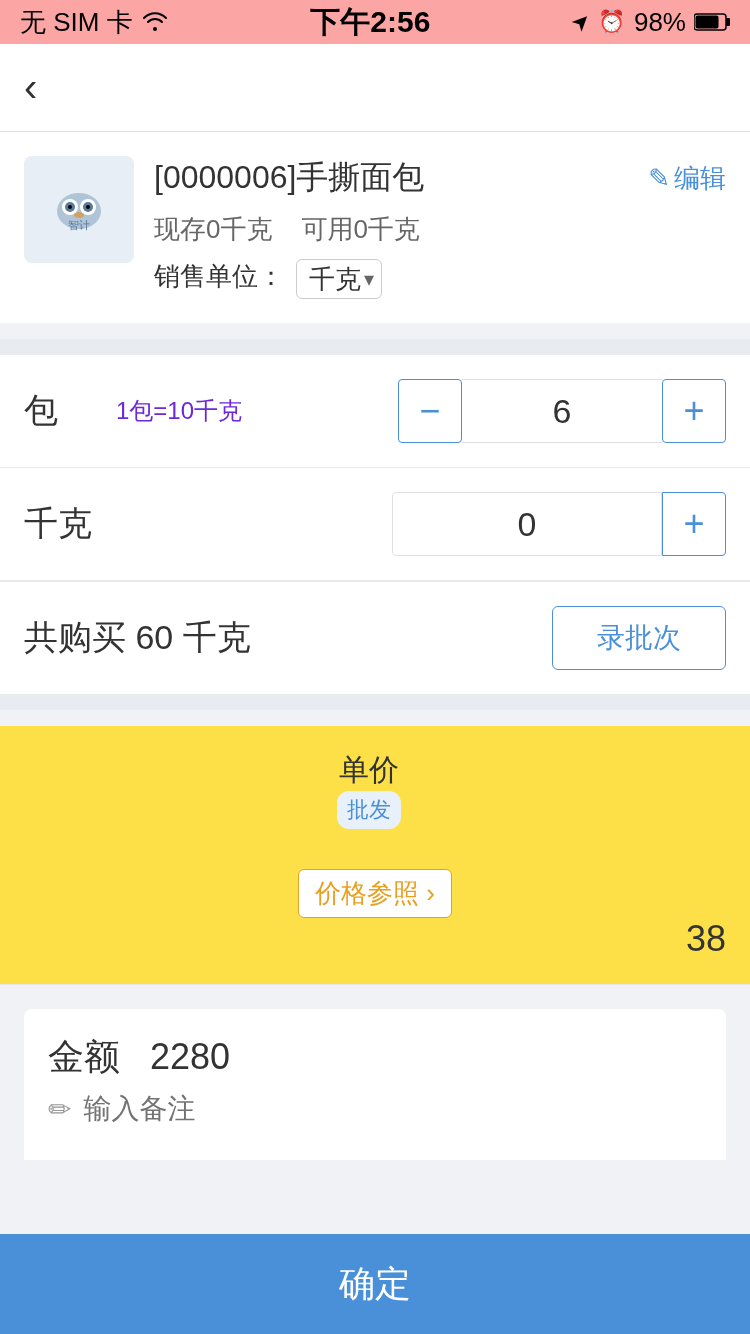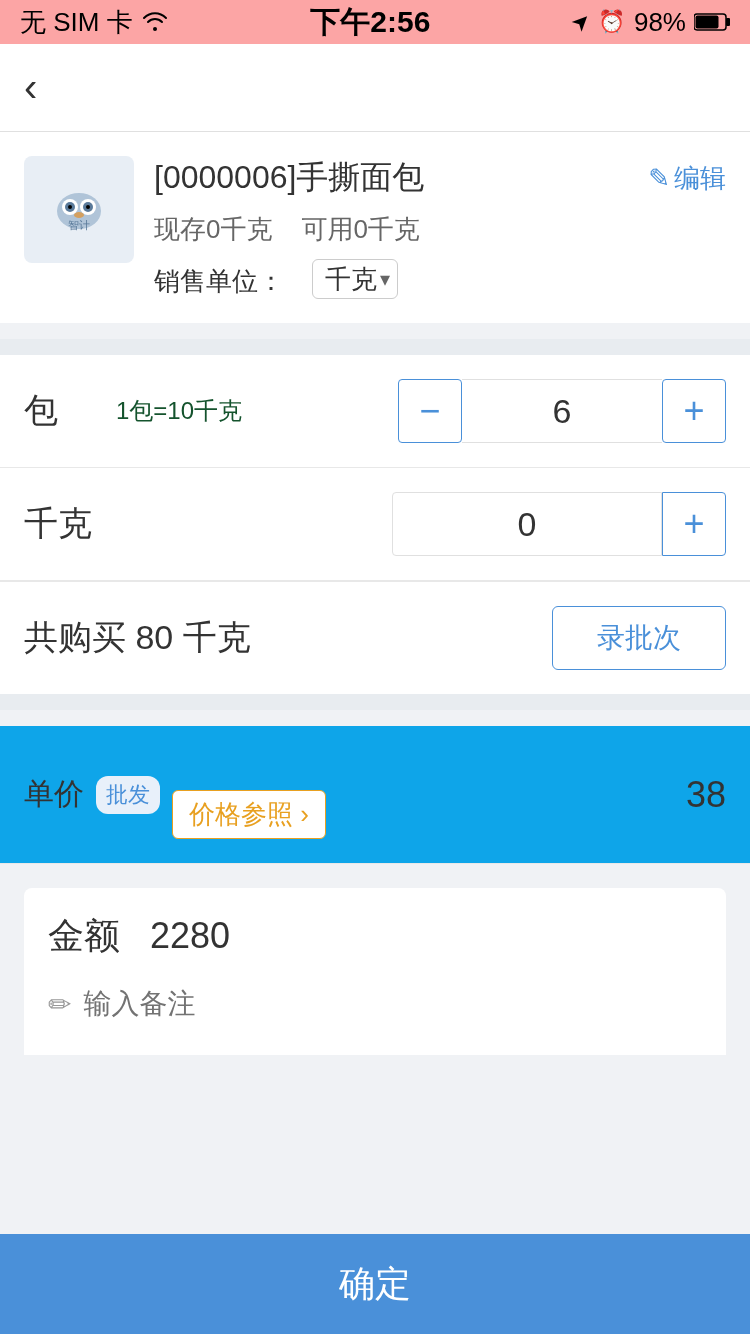--- a/index.html
+++ b/index.html
@@ -106,22 +106,22 @@
       align-items: center;
       gap: 4px;
     }
     .product-stock {
       font-size: 26px;
       color: #666;
       margin-bottom: 12px;
     }
     .product-unit-row {
       display: flex;
-      align-items: flex-end;
-      gap: 28px;
+      align-items: flex-start;
+      gap: 12px;
       font-size: 26px;
       color: #333;
     }
     .unit-select {
       border: 1px solid #ccc;
       border-radius: 6px;
       padding: 4px 20px 4px 12px;
       font-size: 26px;
       color: #333;
       background: #fff;
@@ -160,21 +160,21 @@
       padding: 24px 24px;
       border-bottom: 1px solid #e8e8e8;
     }
     .input-label {
       font-size: 34px;
       color: #333;
       min-width: 80px;
     }
     .input-hint {
       font-size: 24px;
-      color: #14532d;
+      color: #6d28d9;
       margin-left: 12px;
       flex: 1;
     }
     .stepper {
       display: flex;
       align-items: center;
       margin-left: auto;
     }
     .stepper-btn {
       width: 64px;
@@ -229,26 +229,27 @@
       border-radius: 6px;
       padding: 12px 44px;
       font-size: 28px;
       color: #4a90d9;
       background: #fff;
       cursor: pointer;
     }
 
     
     .price-section {
-      background: #0ea5e9;
+      background: #fde047;
       padding: 24px 24px;
       display: flex;
       align-items: center;
       margin-top: 16px;
       border-bottom: 1px solid #e8e8e8;
+      flex-direction: column;
     }
     .price-label {
       font-size: 30px;
       color: #333;
       margin-right: 12px;
     }
     .price-tag {
       background: #e8f0fa;
       color: #4a90d9;
       font-size: 22px;
@@ -283,21 +284,20 @@
     }
     .amount-row {
       background: #fff;
       padding: 24px 24px 16px;
       border-radius: 8px 8px 0 0;
     }
     .amount-text {
       font-size: 36px;
       color: #333;
       font-weight: 500;
-      margin-bottom: 16px;
     }
     .remark-row {
       display: flex;
       align-items: center;
       gap: 12px;
       padding: 8px 0 16px;
     }
     .remark-icon {
       font-size: 28px;
       color: #999;
@@ -424,21 +424,21 @@
       <span class="input-label">千克</span>
       <div style="flex:1"></div>
       <div class="stepper">
         <input class="stepper-input-only" type="text" value="0" style="">
         <button class="stepper-btn" style="border-radius:0 4px 4px 0;">+</button>
       </div>
     </div>
   </div>
 
   <div class="total-section">
-    <span class="total-text">共购买 80 千克</span>
+    <span class="total-text">共购买 60 千克</span>
     <button class="total-btn">录批次</button>
   </div>
 
   <div class="divider"></div>
 
   <div class="price-section">
     <span class="price-label">单价</span>
     <span class="price-tag">批发</span>
     <button class="price-ref-btn">
       <span>价格参照 ›</span>

